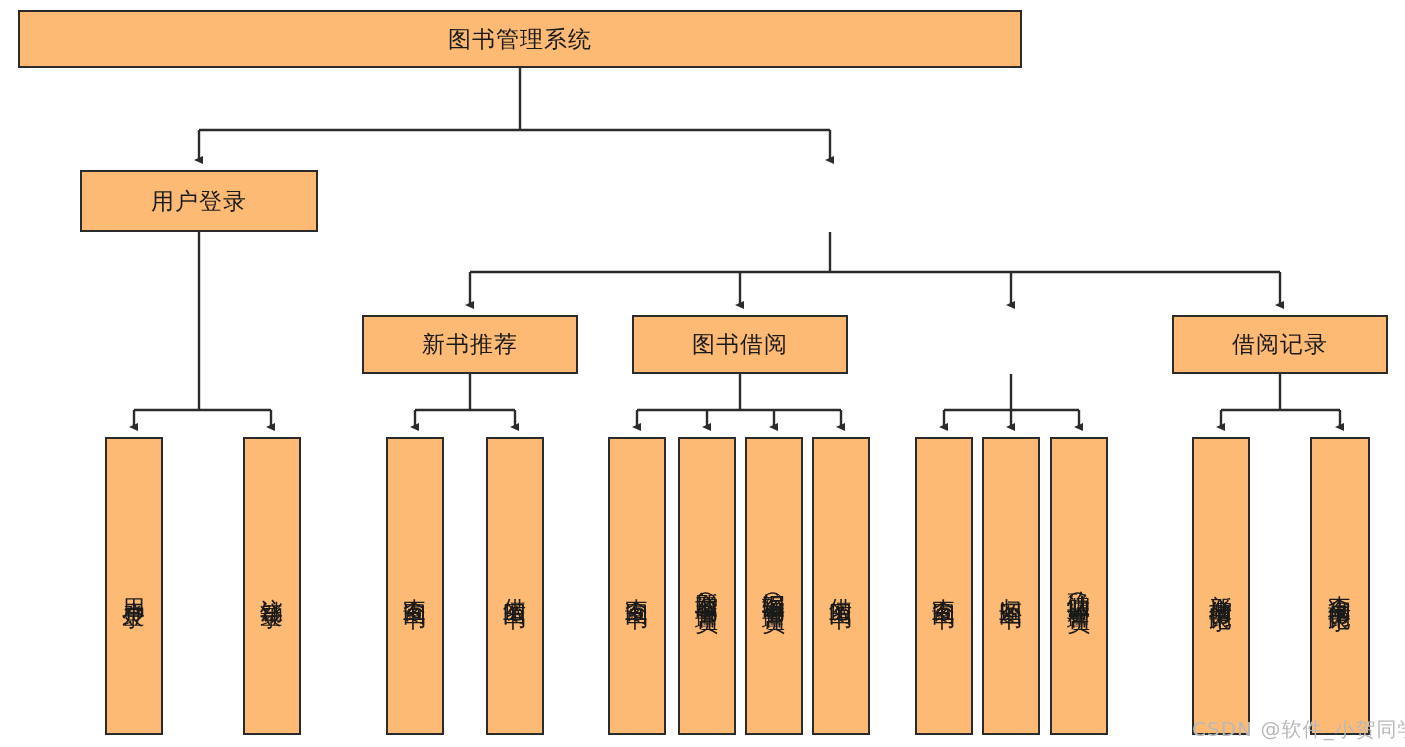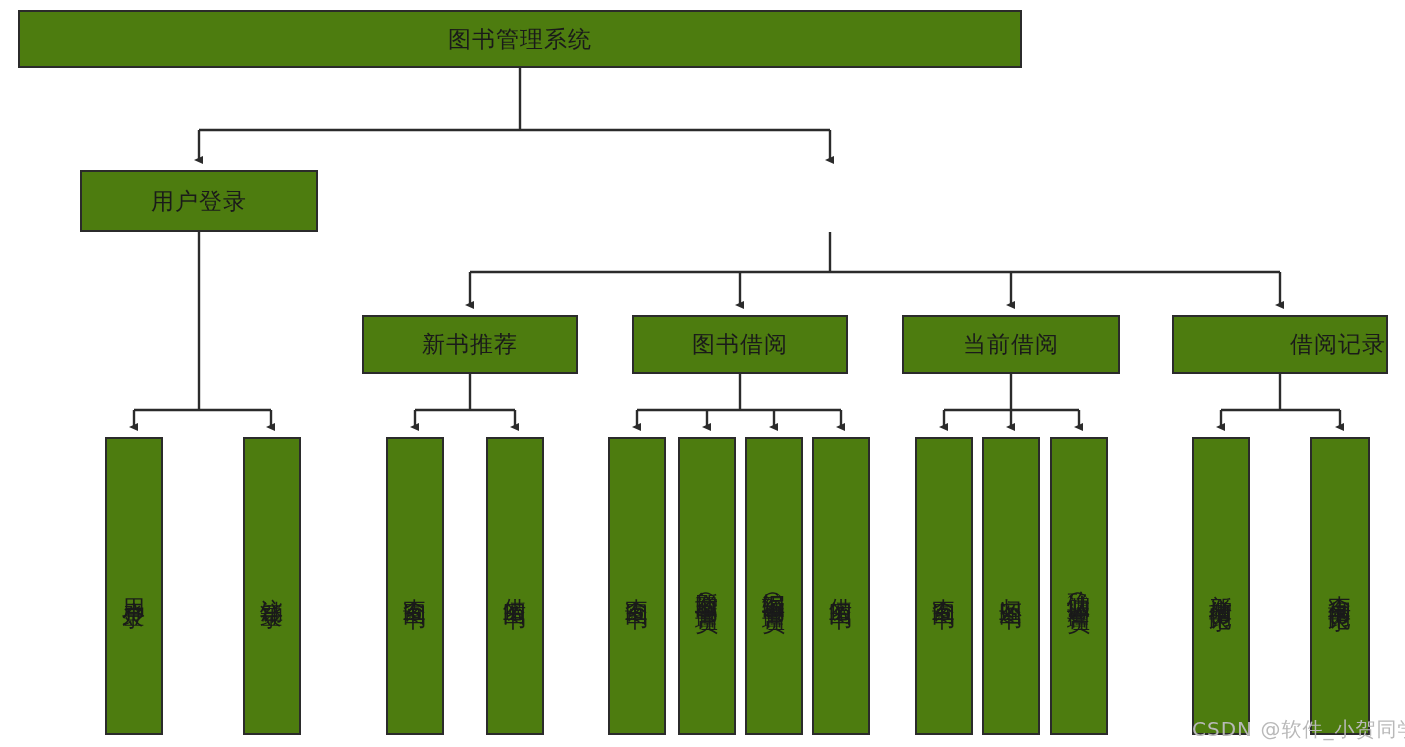--- a/index.html
+++ b/index.html
@@ -20,21 +20,21 @@
     left: 0;
     top: 0;
     width: 1405px;
     height: 747px;
     pointer-events: none;
   }
   .node {
     position: absolute;
     box-sizing: border-box;
     border: 2px solid #2b2b2b;
-    background: #4d7c0f;
+    background: #fdba74;
     display: flex;
     align-items: center;
     justify-content: center;
     color: #1a1a1a;
   }
   .node.h {
     
     font-size: 23px;
     letter-spacing: 1px;
   }
@@ -124,24 +124,21 @@
   <div class="node h" style="left:80px; top:170px; width:238px; height:62px;">
     <span>用户登录</span>
   </div>
 
   <div class="node h" style="left:632px; top:315px; width:216px; height:59px;">
     <span>图书借阅</span>
   </div>
   <div class="node h" style="left:362px; top:315px; width:216px; height:59px;">
     <span>新书推荐</span>
   </div>
-  <div class="node h" style="left:902px; top:315px; width:218px; height:59px;">
-    <span>当前借阅</span>
-  </div>
-  <div class="node h" style="left:1172px; top:315px; width:216px; height:59px;justify-content:flex-end;">
+  <div class="node h" style="left:1172px; top:315px; width:216px; height:59px;">
     <span>借阅记录</span>
   </div>
 
   <div class="node v" style="left:105px; top:437px; width:58px; height:298px;">
     <span class="label">用户登录</span>
   </div>
   <div class="node v" style="left:243px; top:437px; width:58px; height:298px;">
     <span class="label">注销登录</span>
   </div>
 

